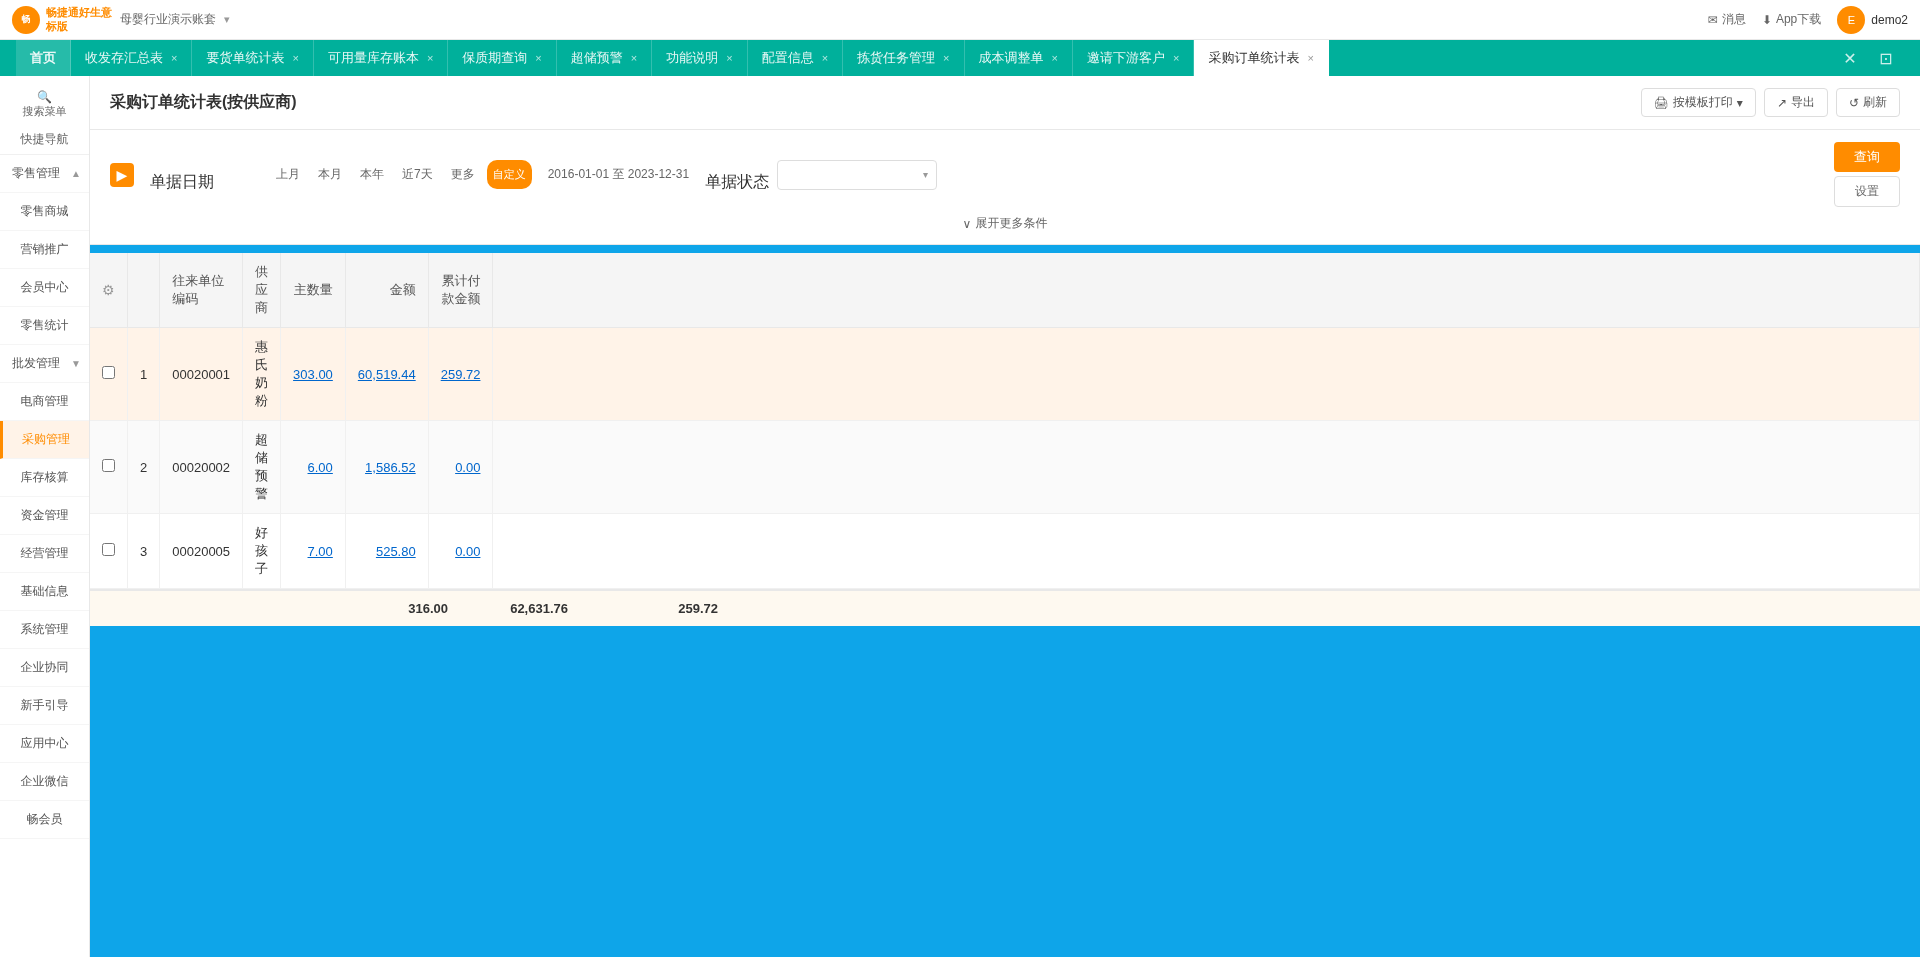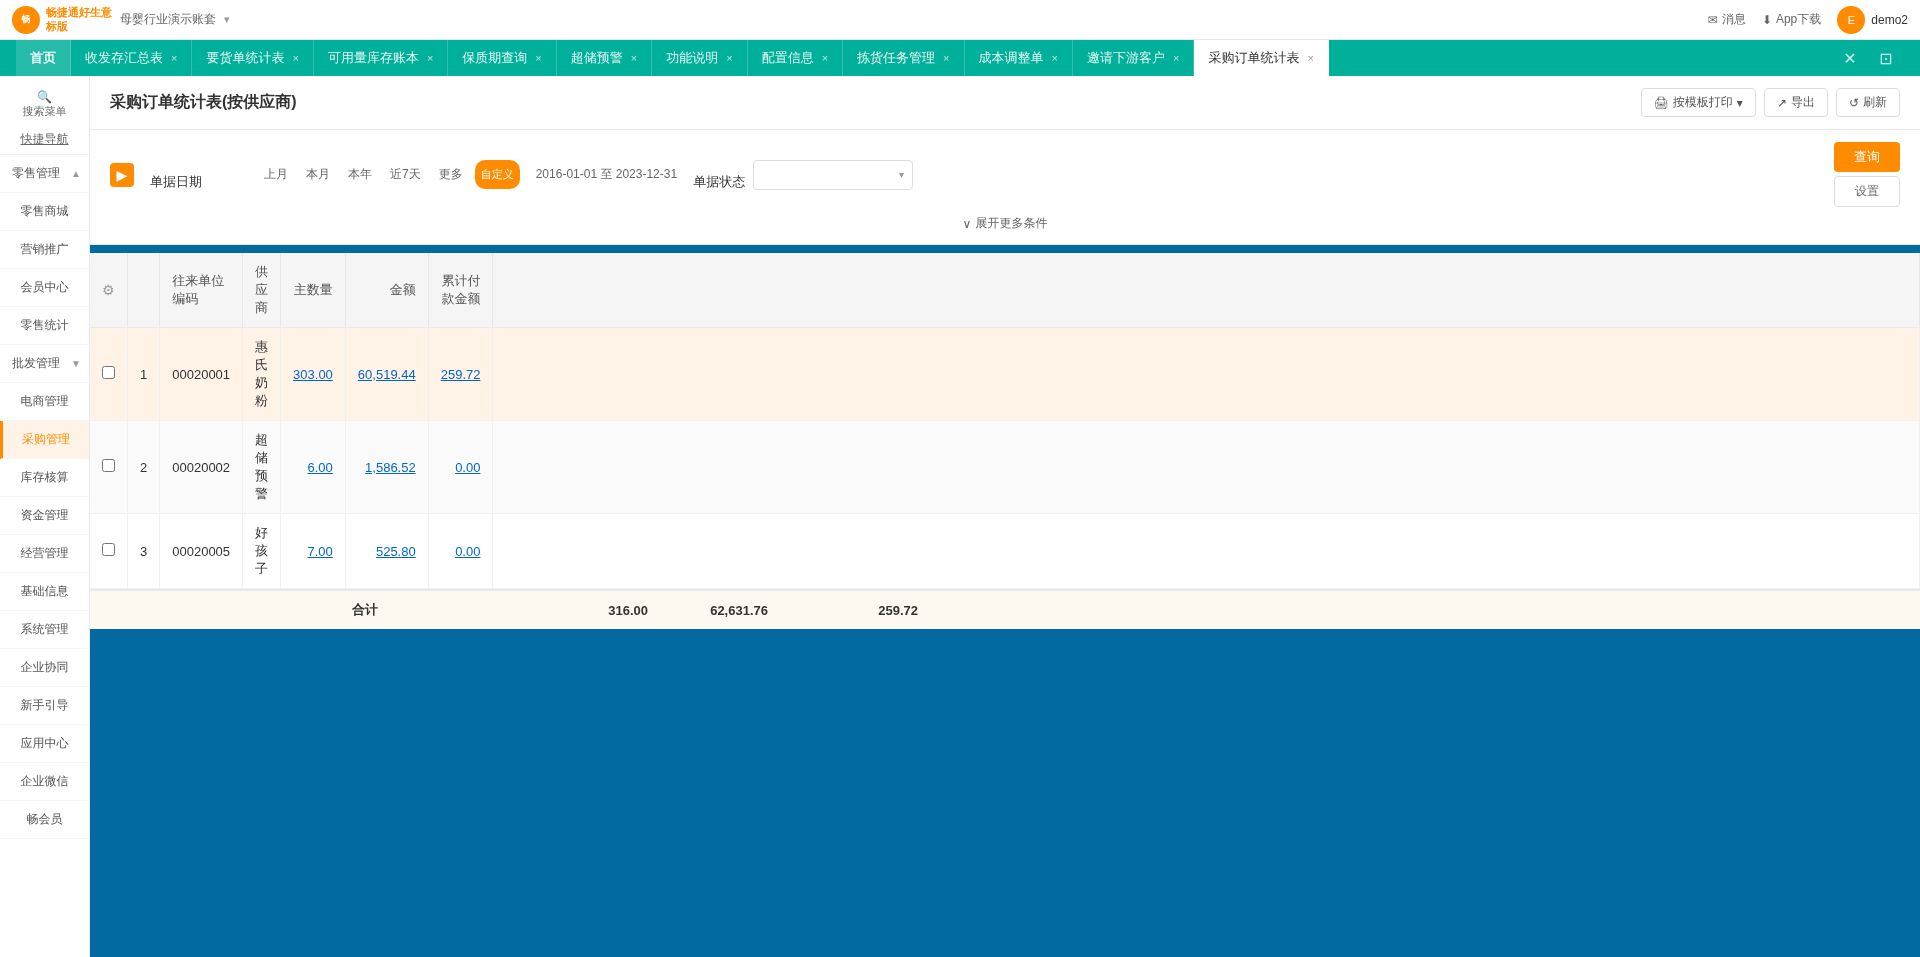--- a/index.html
+++ b/index.html
@@ -26,42 +26,42 @@
     .nav-tab.active .close-x { color: #999; }
     .nav-right-btns { margin-left: auto; display: flex; align-items: center; }
     .nav-icon-btn { width: 36px; height: 36px; display: flex; align-items: center; justify-content: center; color: rgba(255,255,255,0.8); cursor: pointer; font-size: 16px; }
 
     
     .main-layout { display: flex; height: calc(957px - 76px); }
 
     
     .sidebar { width: 90px; background: #fff; border-right: 1px solid #e8e8e8; display: flex; flex-direction: column; padding-top: 8px; }
     .sidebar-search-btn { width: 100%; padding: 6px 4px; background: none; border: none; cursor: pointer; font-size: 12px; color: #666; text-align: center; }
-    .sidebar-nav-btn { padding: 6px 4px; cursor: pointer; font-size: 12px; color: #666; text-align: center; border-bottom: 1px solid #f0f0f0; text-decoration: underline; }
+    .sidebar-nav-btn { padding: 6px 4px; cursor: pointer; font-size: 12px; color: #666; text-align: center; border-bottom: 1px solid #f0f0f0; }
     .sidebar-item { padding: 10px 4px; cursor: pointer; font-size: 12px; color: #555; text-align: center; border-bottom: 1px solid #f5f5f5; display: flex; align-items: center; justify-content: center; gap: 4px; }
     .sidebar-item.active { color: #ff8c00; background: #fff3e8; border-left: 3px solid #ff8c00; }
     .sidebar-item.has-arrow { justify-content: space-between; padding-left: 12px; padding-right: 8px; }
     .sidebar-arrow { font-size: 10px; color: #999; }
 
     
-    .content-area { flex: 1; background: #0369a1; overflow-y: auto; padding: 0; }
+    .content-area { flex: 1; background: #0ea5e9; overflow-y: auto; padding: 0; }
 
     
     .page-header { background: #fff; padding: 12px 20px; display: flex; align-items: center; justify-content: space-between; border-bottom: 1px solid #e8e8e8; }
     .page-title { font-size: 16px; font-weight: bold; color: #333; }
     .page-header-actions { display: flex; align-items: center; gap: 8px; }
     .btn-template { display: flex; align-items: center; gap: 4px; padding: 5px 12px; border: 1px solid #ddd; background: #fff; border-radius: 4px; font-size: 12px; color: #555; cursor: pointer; }
     .btn-export { display: flex; align-items: center; gap: 4px; padding: 5px 12px; border: 1px solid #ddd; background: #fff; border-radius: 4px; font-size: 12px; color: #555; cursor: pointer; }
     .btn-refresh { display: flex; align-items: center; gap: 4px; padding: 5px 12px; border: 1px solid #ddd; background: #fff; border-radius: 4px; font-size: 12px; color: #555; cursor: pointer; }
 
     
     .filter-area { background: #fff; padding: 12px 20px; margin-bottom: 8px; border-bottom: 1px solid #e8e8e8; }
     .filter-row { display: flex; align-items: center; gap: 16px; flex-wrap: wrap; }
     .filter-toggle-btn { width: 24px; height: 24px; background: #ff8c00; color: white; border: none; border-radius: 4px; cursor: pointer; font-size: 14px; display: flex; align-items: center; justify-content: center; }
-    .filter-label { font-size: 13px; color: #333; white-space: nowrap; margin-top: 15px; }
+    .filter-label { font-size: 16px; color: #333; white-space: nowrap; margin-top: 15px; }
     .filter-date-shortcuts { display: flex; align-items: center; gap: 6px; margin-left: 40px; }
     .date-shortcut { font-size: 12px; color: #666; cursor: pointer; padding: 2px 6px; border-radius: 3px; }
     .date-shortcut.more { color: #666; }
     .date-badge { background: #ff8c00; color: white; font-size: 11px; padding: 7px 6px; border-radius: 10px; }
     .filter-date-range { font-size: 12px; color: #666; }
     .filter-select { height: 30px; border: 1px solid #ddd; border-radius: 4px; padding: 0 8px; font-size: 12px; color: #555; background: #fff; min-width: 160px; cursor: pointer; display: flex; align-items: center; justify-content: space-between; }
     .filter-input { height: 30px; border: 1px solid #ddd; border-radius: 4px; padding: 0 8px; font-size: 12px; color: #555; background: #fff; min-width: 200px; }
     .btn-query { padding: 6px 20px; background: #ff8c00; color: white; border: none; border-radius: 4px; font-size: 13px; cursor: pointer; }
     .btn-settings { padding: 6px 16px; background: #fff; color: #666; border: 1px solid #ddd; border-radius: 4px; font-size: 12px; cursor: pointer; display: block; margin-top: 4px; }
     .filter-more-row { display: flex; align-items: center; justify-content: center; margin-top: 8px; }
@@ -357,21 +357,20 @@
             <td class="num">0.00</td>
             <td></td>
           </tr>
         </tbody>
       </table>
 
       <div style="background:#fef9f0;border-top:2px solid #e8e8e8;display:flex;align-items:center;">
         <div style="width:40px;"></div>
         <div style="width:50px;"></div>
         <div style="width:160px;"></div>
-        <div style="width:200px;padding:10px 12px;font-weight:bold;font-size:13px;">合计</div>
         <div style="width:120px;padding:10px 12px;text-align:right;font-size:13px;font-weight:bold;">316.00</div>
         <div style="width:120px;padding:10px 12px;text-align:right;font-size:13px;font-weight:bold;">62,631.76</div>
         <div style="width:150px;padding:10px 12px;text-align:right;font-size:13px;font-weight:bold;">259.72</div>
         <div style="flex:1;"></div>
       </div>
     </div>
   </div>
 </div>
 
 </body></html>

